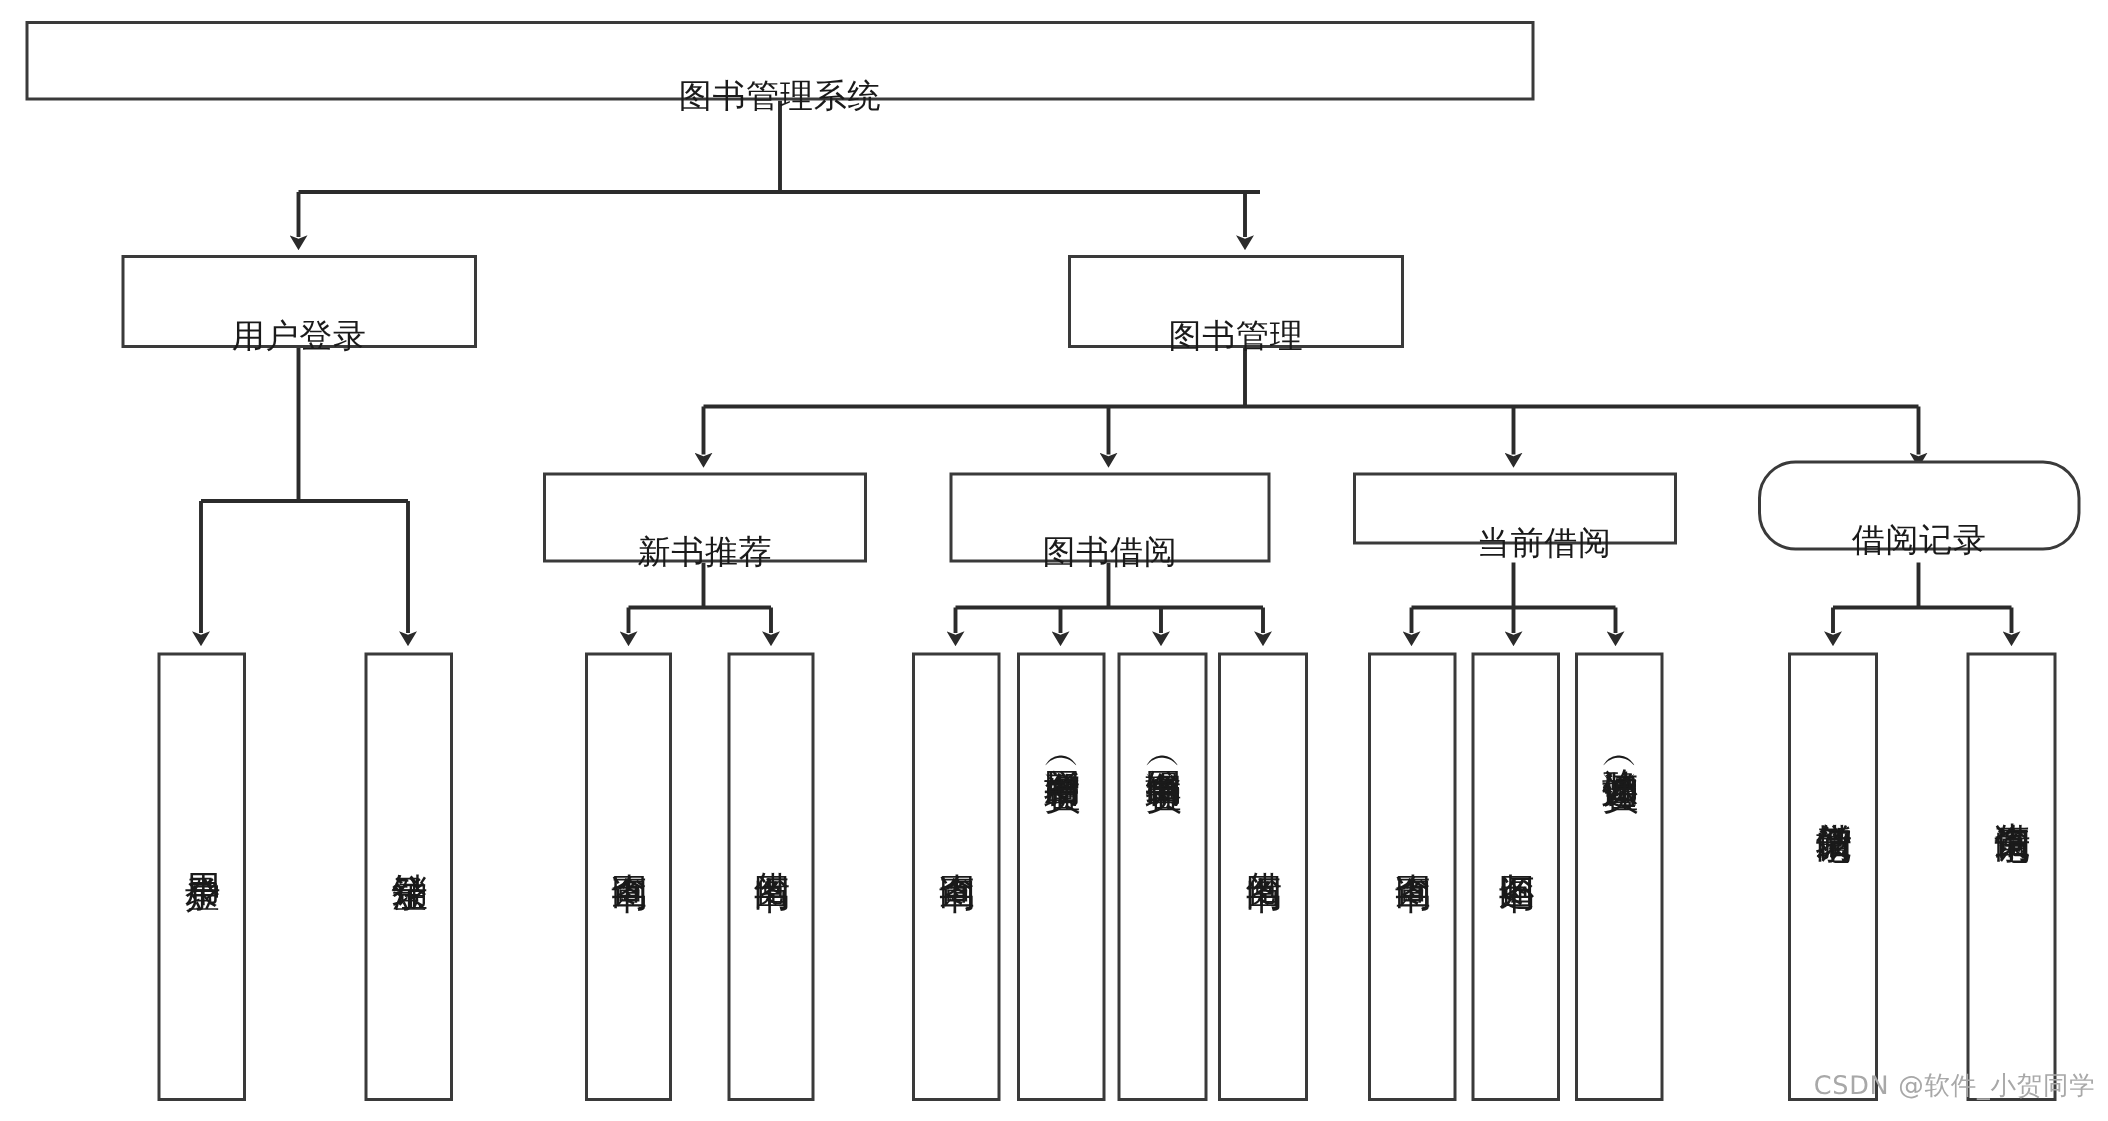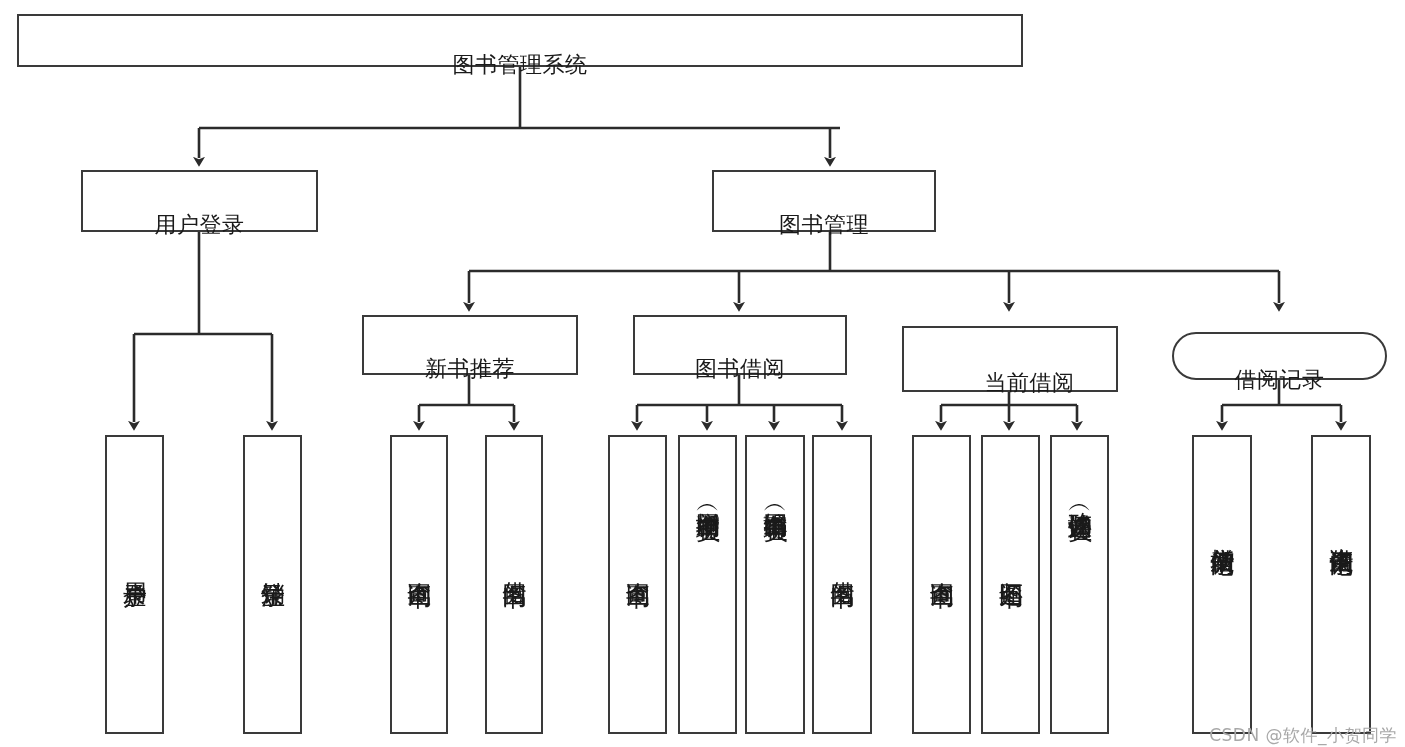--- a/index.html
+++ b/index.html
@@ -56,21 +56,21 @@
     writing-mode: vertical-rl;
     text-orientation: upright;
     font-size: 24px;
     line-height: 1.05;
     letter-spacing: 1px;
     white-space: nowrap;
   }
   #watermark {
     position: absolute;
     right: 8px;
-    bottom: 0;
+    bottom: 12px;
     font-size: 17px;
     color: #a8a8a8;
     letter-spacing: 0.5px;
     z-index: 5;
     white-space: nowrap;
     font-family: "DejaVu Sans", "Liberation Sans", sans-serif;
   }
 </style>
 </head>
 <body>
@@ -140,25 +140,25 @@
   </div>
 
   <div class="node horiz" style="left:633px; top:315px; width:214px; height:60px;">
     <span class="lbl">图书借阅</span>
   </div>
 
   <div class="node horiz" style="left:362px; top:315px; width:216px; height:60px;">
     <span class="lbl">新书推荐</span>
   </div>
 
-  <div class="node horiz" style="left:902px; top:326px; width:216px; height:66px;padding-left:39px;">
+  <div class="node horiz" style="left:902px; top:315px; width:216px; height:48px;padding-left:39px;">
     <span class="lbl">当前借阅</span>
   </div>
 
-  <div class="node horiz" style="left:1172px; top:332px; width:215px; height:48px;border-radius:25px;">
+  <div class="node horiz" style="left:1172px; top:307px; width:215px; height:60px;border-radius:25px;">
     <span class="lbl">借阅记录</span>
   </div>
 
   <div class="node vert" style="left:105px; top:435px; width:59px; height:299px; padding-top:78px;">
     <span class="lbl">用户登录</span>
   </div>
 
   <div class="node vert" style="left:243px; top:435px; width:59px; height:299px; padding-top:78px;">
     <span class="lbl">注销登录</span>
   </div>

